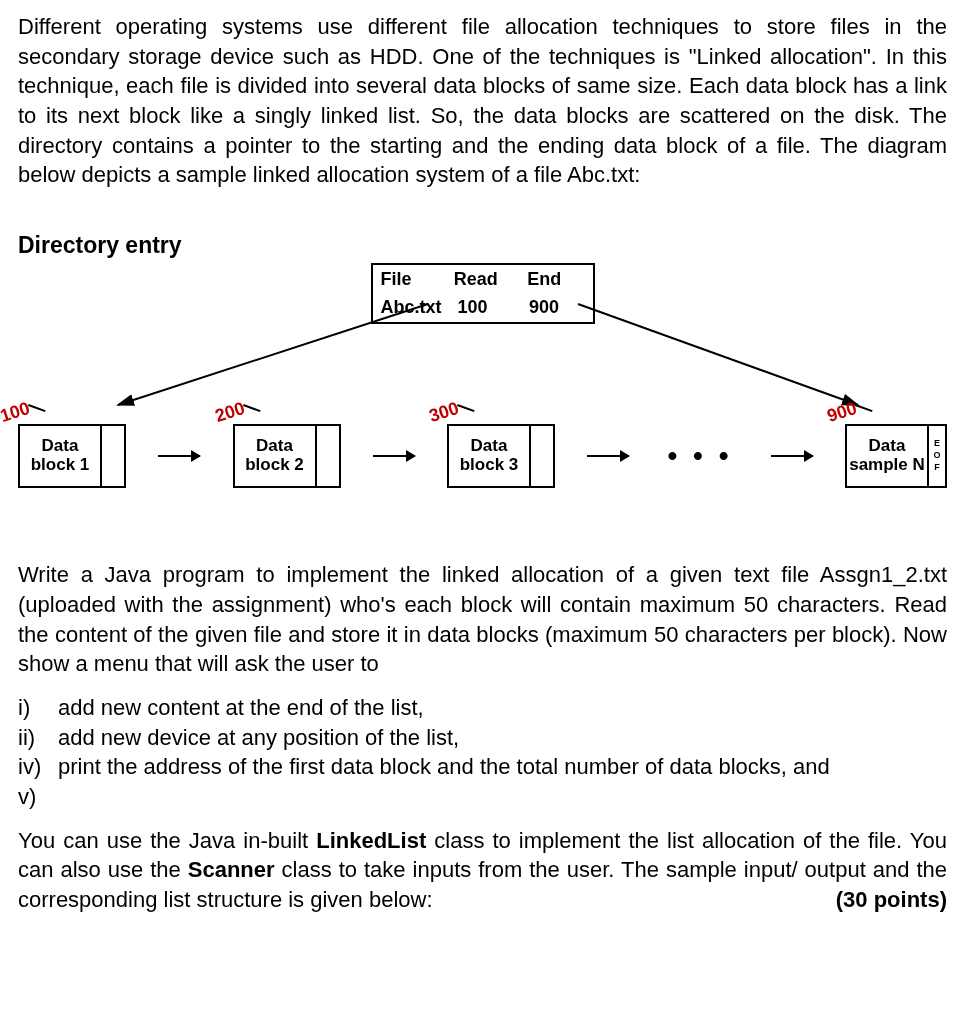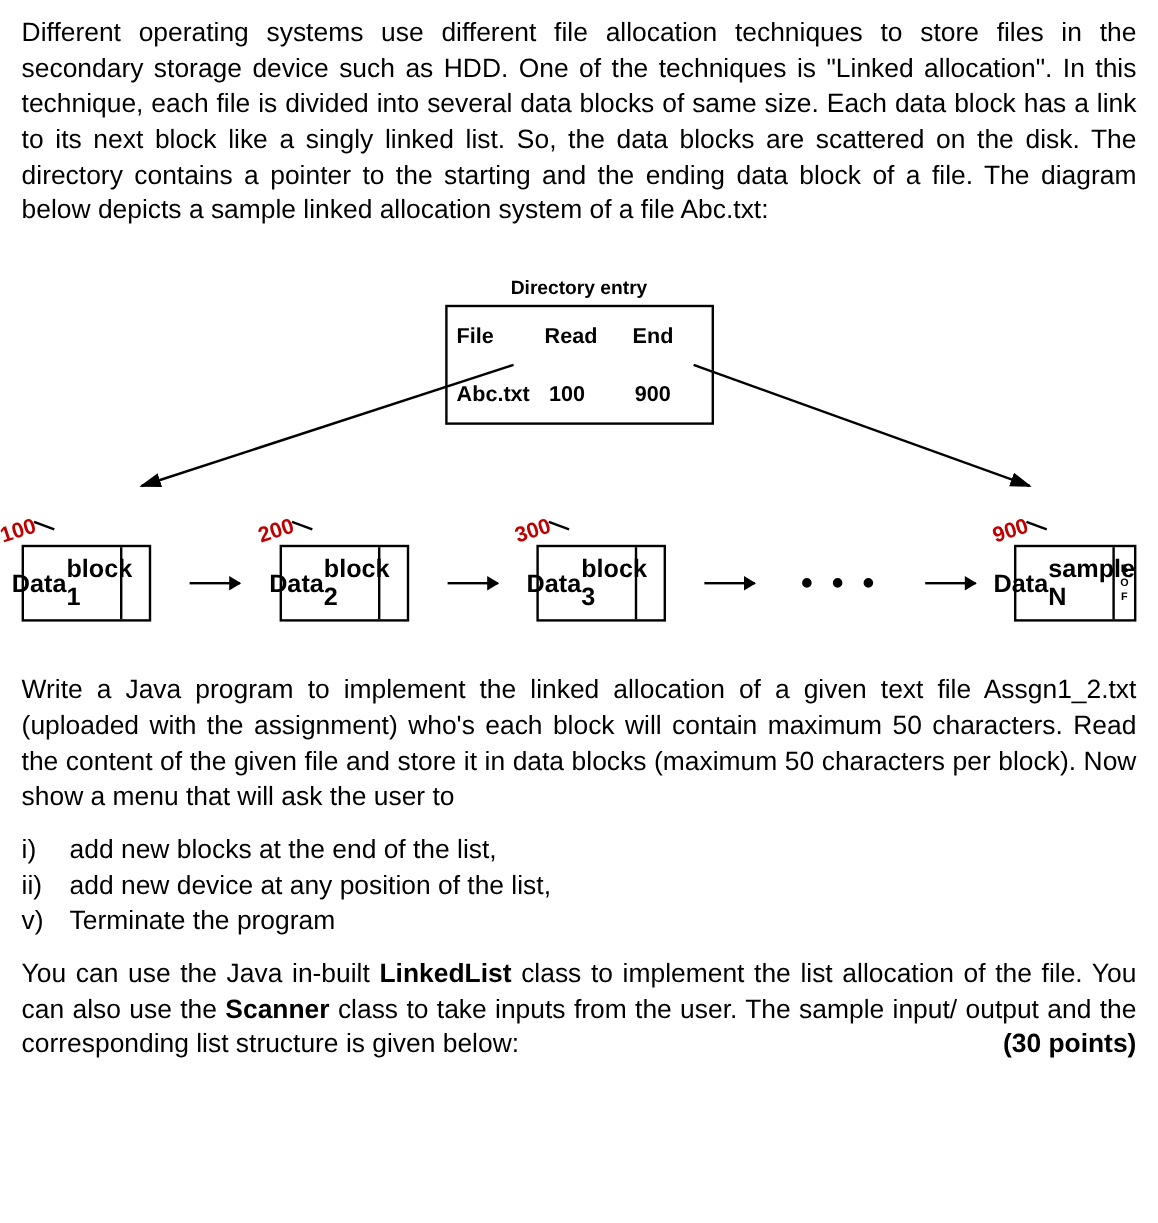--- a/index.html
+++ b/index.html
@@ -25,39 +25,38 @@
   .bold {
     font-weight: bold;
     margin-top: 22px;
   }
   .diagram {
     margin: 40px 0 50px 0;
     position: relative;
     height: 280px;
   }
   .dir-title {
-    text-align: center;
-    font-weight: bold;
-    font-size: 16px;
+    font-weight: bold;
+    font-size: 23px;
     margin-bottom: 2px;
   }
   .dir-box {
     border: 2px solid #000;
     width: 220px;
     margin: 0 auto;
     font-weight: bold;
     font-size: 18px;
     position: relative;
   }
   .dir-row {
     display: flex;
   }
   .dir-cell {
     flex: 1;
-    padding: 12px 8px;
+    padding: 2px 8px;
     text-align: left;
   }
   .blocks-row {
     display: flex;
     align-items: center;
     justify-content: space-between;
     margin-top: 100px;
     position: relative;
   }
   .block-wrap {
@@ -67,25 +66,25 @@
   }
   .data-block {
     border: 2px solid #000;
     display: flex;
     align-items: stretch;
     height: 60px;
   }
   .db-main {
     width: 80px;
     display: flex;
-    flex-direction: row;
+    flex-direction: column;
     align-items: center;
     justify-content: center;
     font-weight: bold;
-    font-size: 21px;
+    font-size: 17px;
     line-height: 1.1;
   }
   .db-ptr {
     width: 22px;
     border-left: 2px solid #000;
   }
   .db-eof {
     width: 16px;
     border-left: 2px solid #000;
     font-size: 9px;
@@ -252,28 +251,31 @@
   </div>
 </div>
 
 <p class="para justify">
   <span>Write a Java program to implement the linked allocation of a given text file Assgn1_2.txt (uploaded with the assignment) who's each block will contain </span><span class="underline">maximum 50 characters</span><span>. Read the content of the given file and store it in data blocks (maximum 50 characters per block). Now show a menu that will ask the user to</span>
 </p>
 
 <ul class="list">
   <li>
       <span class="num">i)</span>
-      <span>add new blocks at the end of the list,</span>
+      <span>add new content at the end of the list,</span>
     </li>
   <li>
       <span class="num">ii)</span>
       <span>add new device at any position of the list,</span>
     </li>
   <li>
+      <span class="num">iv)</span>
+      <span>print the address of the first data block and the total number of data blocks, and</span>
+    </li>
+  <li>
       <span class="num">v)</span>
-      <span>Terminate the program</span>
     </li>
 </ul>
 
 <p class="para justify">
   <span>You can use the Java in-built </span><span class="bold">LinkedList</span><span> class to implement the list allocation of the file. You can also use the </span><span class="bold">Scanner</span><span> class to take inputs from the user. The sample input/ output and the corresponding list structure is given below:</span>
   <span class="points">(30 points)</span>
 </p>
 
 </body></html>

